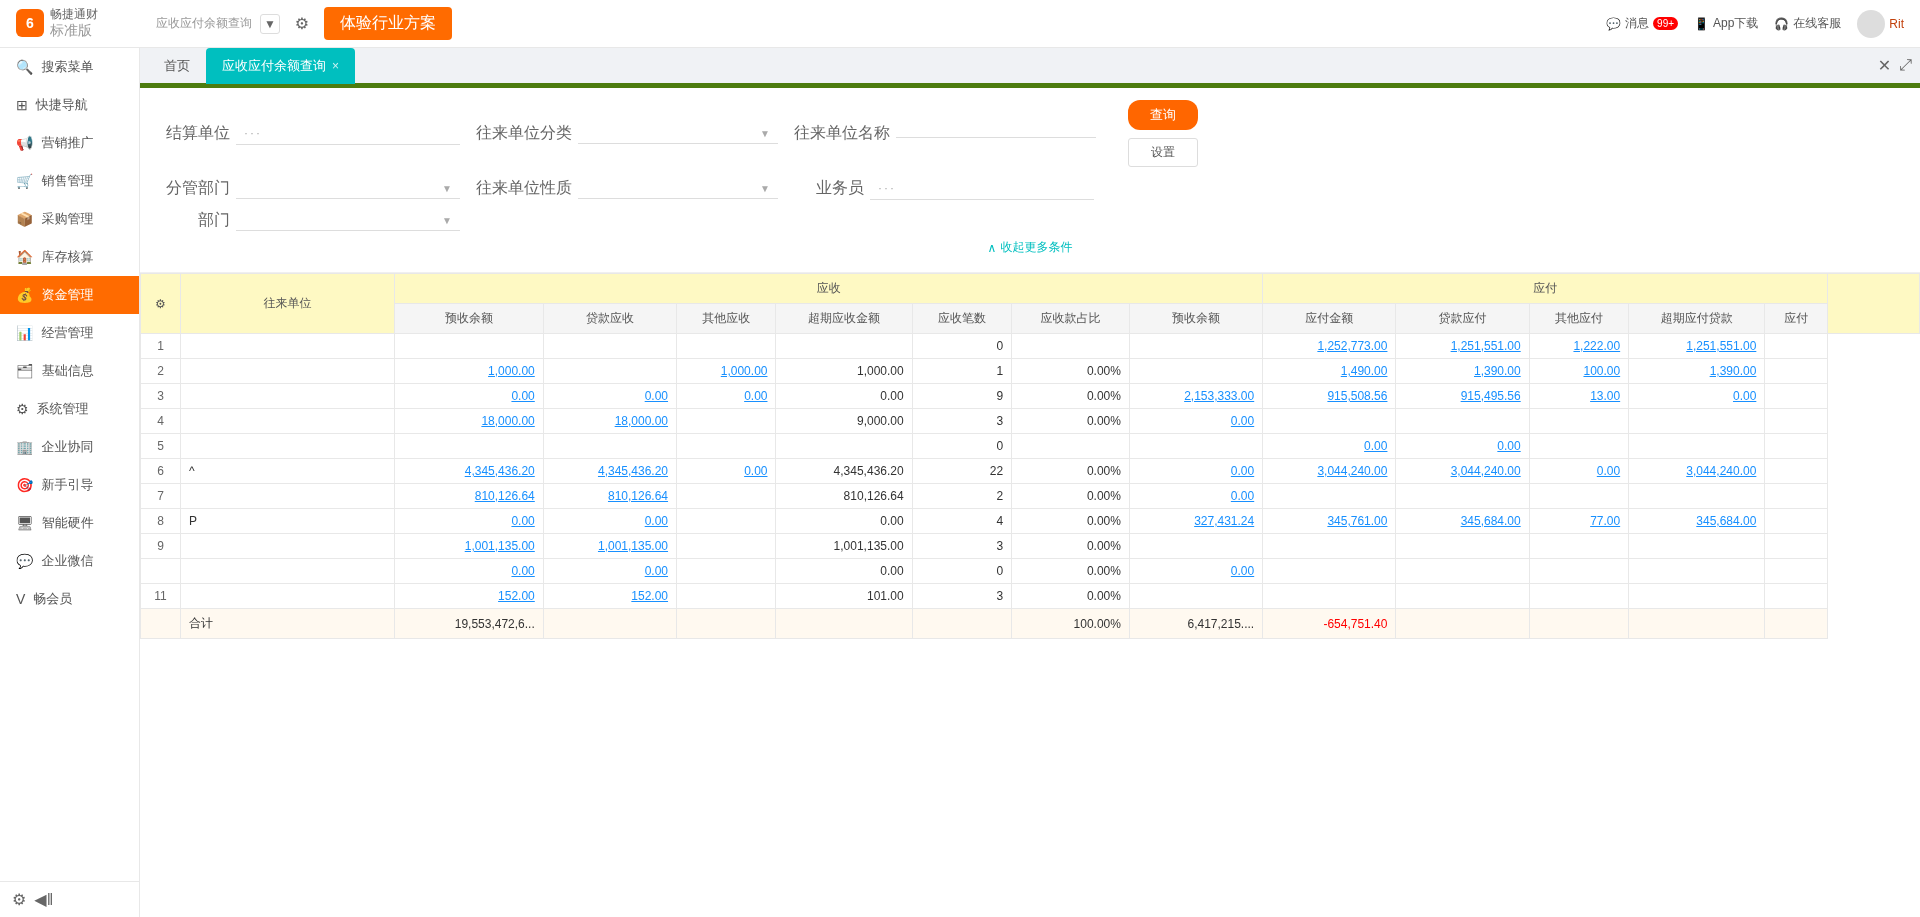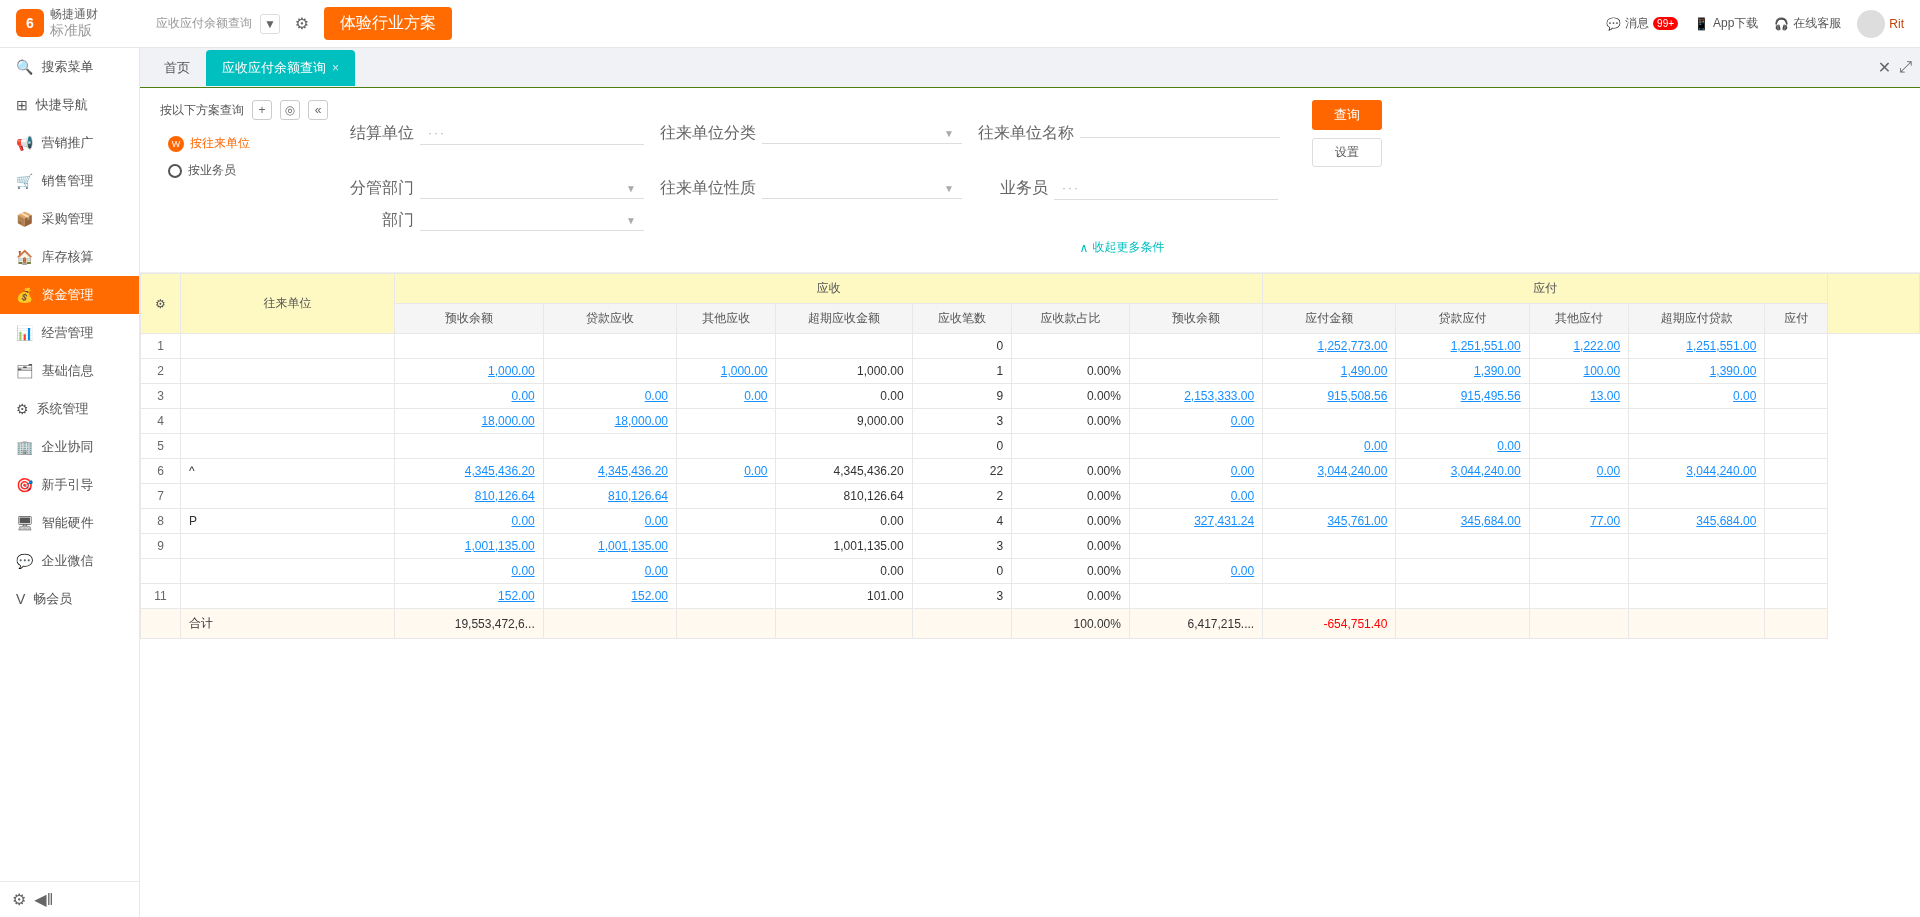--- a/index.html
+++ b/index.html
@@ -84,21 +84,21 @@
       display: flex; flex-direction: column;
       background: #f0f2f5;
     }
     
     
     .tab-bar {
       height: 40px;
       background: #f0f2f5;
       display: flex;
       align-items: center;
-      border-bottom: 1px solid #4d7c0f;
+      border-bottom: 5px solid #4d7c0f;
       padding: 0 8px;
     }
     .tab {
       height: 36px; display: flex; align-items: center; gap: 6px;
       padding: 0 16px; cursor: pointer; font-size: 13px;
       border-radius: 4px 4px 0 0;
     }
     .tab.home { background: transparent; color: #555; }
     .tab.active { background: #00bfbf; color: #fff; }
     .tab-close { color: rgba(255,255,255,0.8); font-size: 12px; cursor: pointer; }
@@ -161,21 +161,21 @@
     .filter-input .dots { color: #aaa; letter-spacing: 2px; }
     .filter-input .chevron { color: #aaa; font-size: 10px; }
     
     .collapse-btn {
       display: flex; align-items: center; gap: 4px;
       color: #00bfbf; cursor: pointer; font-size: 12px;
       padding: 4px 8px; margin: 4px 0 0 0; justify-content: center;
     }
     
     .query-btn {
-      background: #f60; color: #fff; border: none; border-radius: 3px;
+      background: #f60; color: #fff; border: none; border-radius: 12px;
       padding: 6px 20px; cursor: pointer; font-size: 13px; display: block;
       width: 70px; text-align: center;
     }
     .settings-btn {
       background: #fff; color: #555; border: 1px solid #ddd; border-radius: 3px;
       padding: 5px 16px; cursor: pointer; font-size: 12px; display: block;
       width: 70px; text-align: center; margin-top: 4px;
     }
     .filter-btn-col { display: flex; flex-direction: column; gap: 4px; margin-left: auto; }
     
@@ -334,38 +334,20 @@
       <span class="tab-action-btn">⤢</span>
     </div>
   </div>
 
   <div class="page-container">
 
 
     <div class="filter-area">
       <div style="display:flex; gap: 16px; align-items: flex-start;">
 
-        <div style="min-width: 160px;">
-          <div class="filter-top">
-            <span class="filter-label">按以下方案查询</span>
-            <div class="filter-add-btn">+</div>
-            <div class="filter-scheme-btn">◎</div>
-            <div class="filter-scheme-btn">«</div>
-          </div>
-          <div class="view-options">
-            <div class="view-option active">
-              <div class="view-option-icon">W</div>
-              <span>按往来单位</span>
-            </div>
-            <div class="view-option">
-              <div class="view-option-circle"></div>
-              <span>按业务员</span>
-            </div>
-          </div>
-        </div>
 
         <div style="flex:1;">
 
           <div class="filter-row" style="margin-bottom:10px;">
             <div class="filter-field">
               <span class="filter-field-label">结算单位</span>
               <div class="filter-input">
                 <span class="dots">···</span>
               </div>
             </div>

